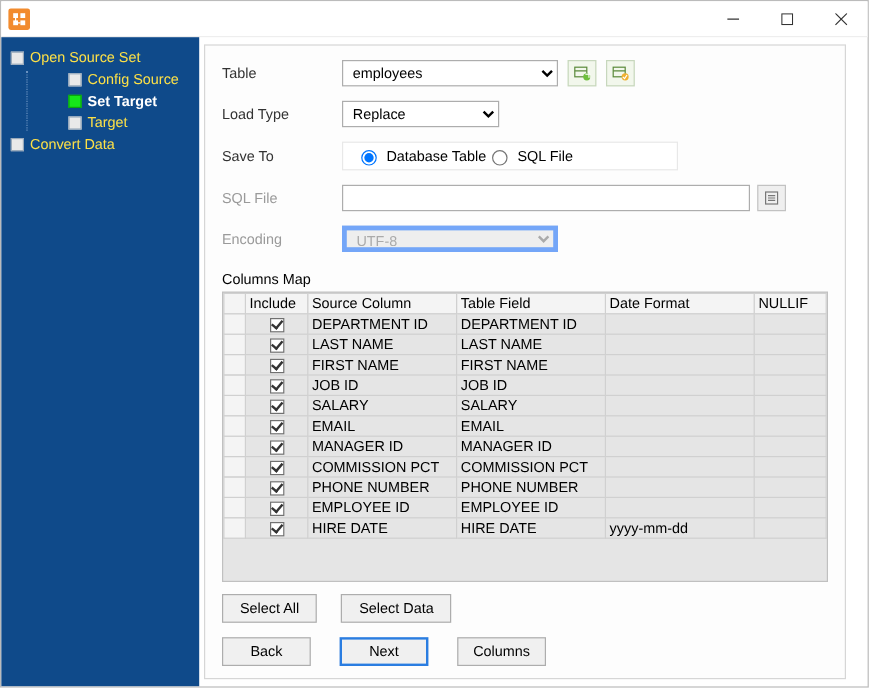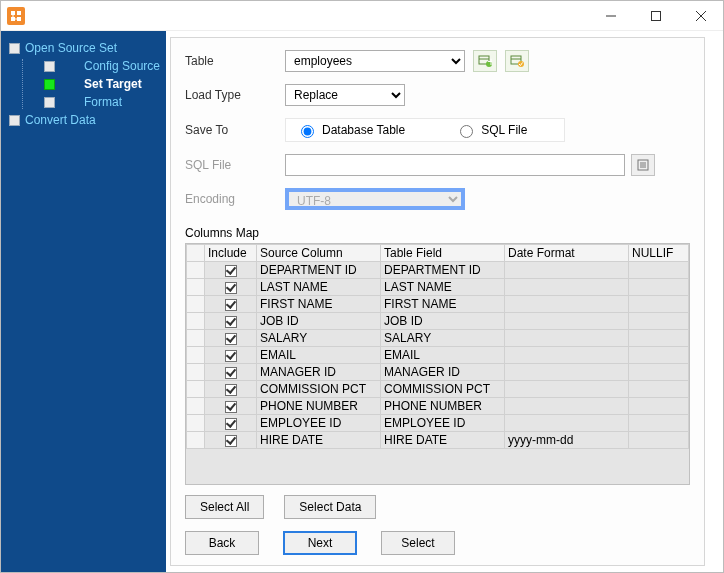--- a/index.html
+++ b/index.html
@@ -7,35 +7,35 @@
   .titlebar { height: 30px; display: flex; align-items: center; justify-content: space-between; background: #fff; border-bottom: 1px solid #eee; }
   .titlebar .left { display: flex; align-items: center; padding-left: 6px; }
   .app-icon { width: 18px; height: 18px; background: #f28b2e; border-radius: 2px; display: flex; align-items: center; justify-content: center; }
   .app-icon svg { display:block; }
   .win-controls { display: flex; }
   .win-btn { width: 45px; height: 30px; display: flex; align-items: center; justify-content: center; color: #333; }
   .container { display: flex; height: calc(100% - 30px); }
   .sidebar { width: 165px; background: #0f4a8a;  padding: 6px 0 0 8px; color: #fff; }
   .tree-root, .tree-child { display: flex; align-items: center; margin: 4px 0; }
   .tree-root .box, .tree-child .box { width: 11px; height: 11px; border: 1px solid #9ab; background: #e9e9e9; margin-right: 5px; position: relative; }
-  .tree-child { margin-left: 21px; gap: 24px; }
+  .tree-child { margin-left: 34px; }
   .tree-child .box.green { background: #16e81a; border-color: #0aa70d; }
-  .tree-label { font-size: 12px; color: #7dd3fc; }
+  .tree-label { font-size: 12px; color: #fde047; }
   .tree-label.bold { font-weight: bold; color: #fff; }
   .line { border-left: 1px dotted #6a92c0; margin-left: 13px; }
   .main { flex: 1; background: #fdfdfd; border: 1px solid #d6d6d6; margin: 6px 18px 6px 4px; padding: 12px 14px 10px 14px; display: flex; flex-direction: column; }
   .form-row { display: flex; align-items: center; margin-bottom: 12px; }
   .form-label { width: 100px; color: #333; }
   .form-label.disabled { color: #9a9a9a; }
   select, input[type=text] { border: 1px solid #adadad; height: 22px; padding: 1px 4px; background: #fff; }
   select { padding-right: 6px; }
   .sel-table { width: 180px; }
-  .sel-load { width: 120px; }
+  .sel-load { width: 131px; }
   .icon-btn { width: 24px; height: 22px; border: 1px solid #c7d7bd; background: #f2f7ec; margin-left: 8px; display: flex; align-items: center; justify-content: center; }
-  .saveto-box { border: 1px solid #e8e8e8; background: #fff; padding: 3px 10px; display: flex; gap: 50px; align-items: center; min-width: 280px; }
+  .saveto-box { border: 1px solid #e8e8e8; background: #fff; padding: 3px 10px; display: flex; align-items: center; min-width: 280px; }
   .radio-wrap { display: flex; align-items: center; gap: 5px; }
   .sqlfile-input { width: 340px; background: #fff; }
   .browse-btn { width: 24px; height: 22px; border: 1px solid #c2c2c2; background: #efefef; margin-left: 6px; display: flex; align-items: center; justify-content: center; }
   .enc-select { width: 180px; background: #e9e9e9; color: #888; border: 4px solid #3b82f6; }
   .cols-label { margin: 4px 0 3px 0; }
   .grid-wrap { border: 1px solid #c0c0c0; flex: 1; min-height: 190px; background: #e5e5e5; overflow: hidden; }
   table.grid { border-collapse: collapse; width: 100%; table-layout: fixed; }
   table.grid th, table.grid td { border: 1px solid #d0d0d0; padding: 1px 3px; height: 17px; font-size: 12px; text-align: left; overflow: hidden; white-space: nowrap; }
   table.grid th { background: #f4f4f4; font-weight: normal; }
   table.grid td.rowhead { background: #f4f4f4; width: 18px; }
@@ -100,21 +100,21 @@
       <div class="tree-child">
         <span class="box"></span>
         <span class="tree-label">Config Source</span>
       </div>
       <div class="tree-child">
         <span class="box green"></span>
         <span class="tree-label bold">Set Target</span>
       </div>
       <div class="tree-child">
         <span class="box"></span>
-        <span class="tree-label">Format</span>
+        <span class="tree-label">Target</span>
       </div>
     </div>
     <div class="tree-root" style="margin-top:4px;">
       <span class="box"></span>
       <span class="tree-label">Convert Data</span>
     </div>
   </div>
 
   <div class="main">
 
@@ -298,17 +298,17 @@
     </div>
 
     <div class="sel-btns">
       <button class="btn">Select All</button>
       <button class="btn">Select Data</button>
     </div>
 
     <div class="nav-btns">
       <button class="btn wide">Back</button>
       <button class="btn wide primary">Next</button>
-      <button class="btn wide">Select</button>
+      <button class="btn wide">Columns</button>
     </div>
 
   </div>
 </div>
 
 </body></html>

